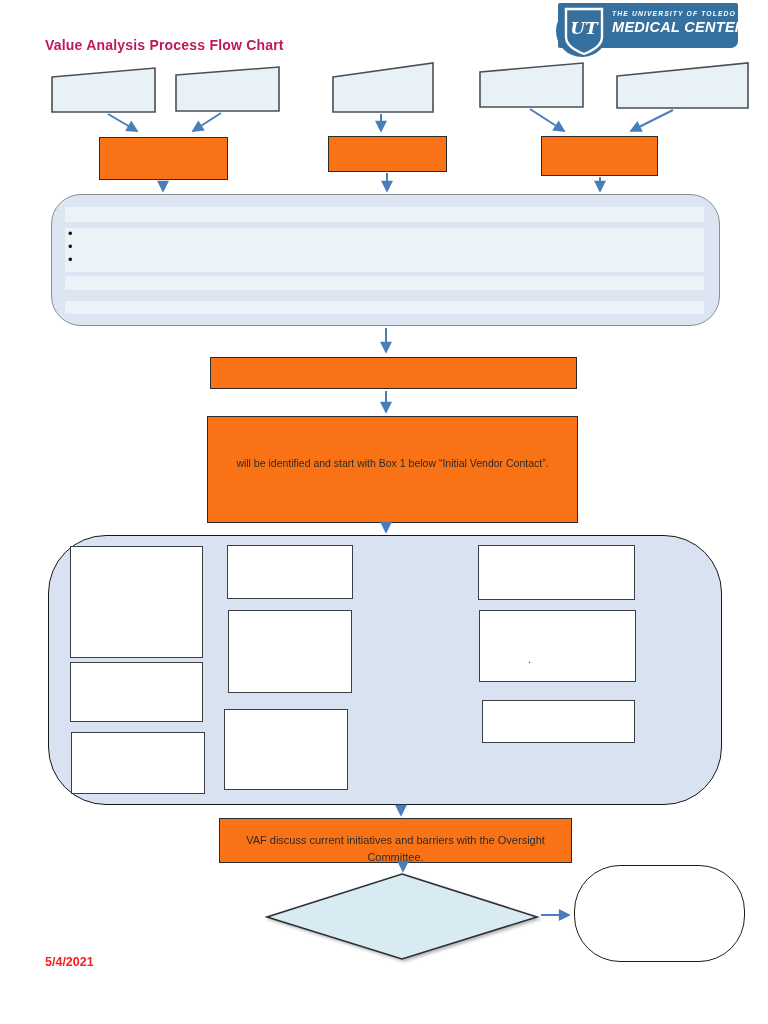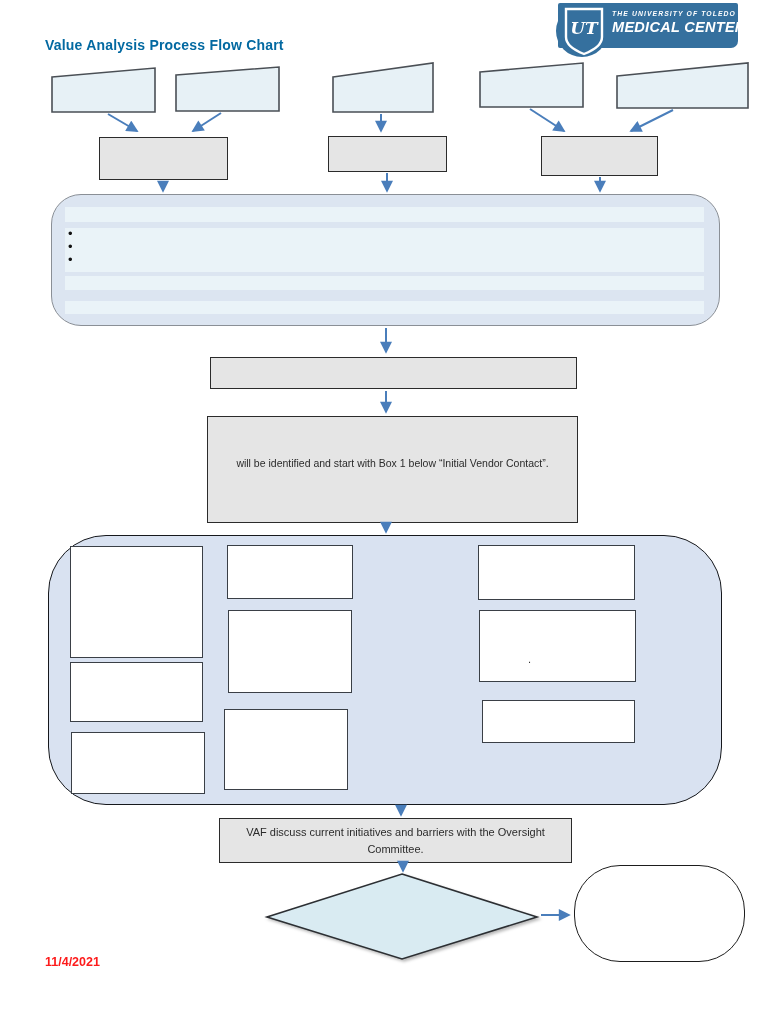--- a/index.html
+++ b/index.html
@@ -3,60 +3,60 @@
 <meta charset="utf-8">
 <style>
   html,body{margin:0;padding:0;background:#888;}
   .page{
     position:relative;width:768px;height:1024px;background:#ffffff;
     font-family:"Liberation Sans", sans-serif;overflow:hidden;margin:0 auto;
   }
   .abs{position:absolute;}
   
   .doc-title{
-    left:45px;top:37px;font-size:14px;font-weight:bold;color:#0369a1;
+    left:45px;top:37px;font-size:14px;font-weight:bold;color:#be185d;
     letter-spacing:.2px;
   }
   .doc-date{
     left:45px;top:955px;font-size:12.5px;font-weight:bold;color:#fd1b1b;
   }
   
   .logo{left:558px;top:3px;width:180px;height:45px;font-style:italic;}
   .logo-banner{
     position:absolute;left:0;top:0;width:180px;height:45px;
     background:#35709e;border-radius:2px 2px 7px 2px;
   }
   .logo-bulge{
     position:absolute;left:-2px;top:2px;width:52px;height:52px;border-radius:50%;
     background:#35709e;
   }
   .logo-shield{position:absolute;left:5px;top:4px;}
   .logo-text{position:absolute;left:54px;top:7px;width:122px;color:#fff;}
   .logo-line1{font-size:6.8px;font-weight:bold;letter-spacing:1.1px;white-space:nowrap;}
   .logo-line2{font-size:14.5px;font-weight:bold;letter-spacing:.3px;margin-top:2px;white-space:nowrap;}
   
-  .pbox{background:#e5e5e5;border:1.5px solid #2b2b2b;box-sizing:border-box;}
+  .pbox{background:#f97316;border:1.5px solid #2b2b2b;box-sizing:border-box;}
   .gray-panel{
     background:#dce5f1;border:1.5px solid #8a8f96;border-radius:30px;box-sizing:border-box;
   }
   .stage-panel{
     background:#d9e2f1;border:1.8px solid #16181c;border-radius:58px;box-sizing:border-box;
   }
   .stripe{position:absolute;left:13px;width:639px;background:#eaf3f8;}
   .bullet{
     position:absolute;left:16px;width:12px;height:12px;font-size:13px;line-height:12px;
     color:#111;
   }
   .gbox{position:absolute;background:#ffffff;border:1.6px solid #3a3f46;box-sizing:border-box;}
   .note-text{
     margin:0 auto;width:330px;padding-top:39px;font-size:10.5px;line-height:1.5;
     text-align:center;color:#2b2b2b;
   }
   .vaf-text{
-    margin:0 auto;width:322px;padding-top:5px;font-size:11px;line-height:1.55;
+    margin:8px auto;width:322px;padding-top:5px;font-size:11px;line-height:1.55;
     text-align:center;color:#2b2b2b;
   }
   .stray-dot{position:absolute;left:48px;top:42px;font-size:11px;color:#333;}
   .stadium{
     left:574px;top:865px;width:171px;height:97px;background:#fff;
     border:1.4px solid #1d1d1d;border-radius:46px;box-sizing:border-box;
   }
   .overlay{position:absolute;left:0;top:0;pointer-events:none;}
 </style>
 </head>
@@ -112,21 +112,21 @@
     </div>
     <div class="gbox" style="left:433px;top:164px;width:153px;height:43px;"></div>
   </div>
 
   <div class="abs pbox" style="left:219px;top:818px;width:353px;height:45px;">
     <p class="vaf-text">VAF discuss current initiatives and barriers with the Oversight Committee.</p>
   </div>
 
   <div class="abs stadium"></div>
 
-  <div class="abs doc-date">11/4/2021</div>
+  <div class="abs doc-date">5/4/2021</div>
 
   <svg class="overlay" width="768" height="1024" viewBox="0 0 768 1024">
     <defs>
       <marker id="ah" viewBox="0 0 10 10" refX="8.5" refY="5" markerWidth="6.5" markerHeight="6" orient="auto-start-reverse">
         <path d="M0 0 L10 5 L0 10 z" fill="#4a7ebb"></path>
       </marker>
     </defs>
 
     <polygon points="52,77 155,68 155,112 52,112" fill="#e7f1f6" stroke="#4a4f55" stroke-width="1.6"></polygon>
     <polygon points="176,75 279,67 279,111 176,111" fill="#e7f1f6" stroke="#4a4f55" stroke-width="1.6"></polygon>

